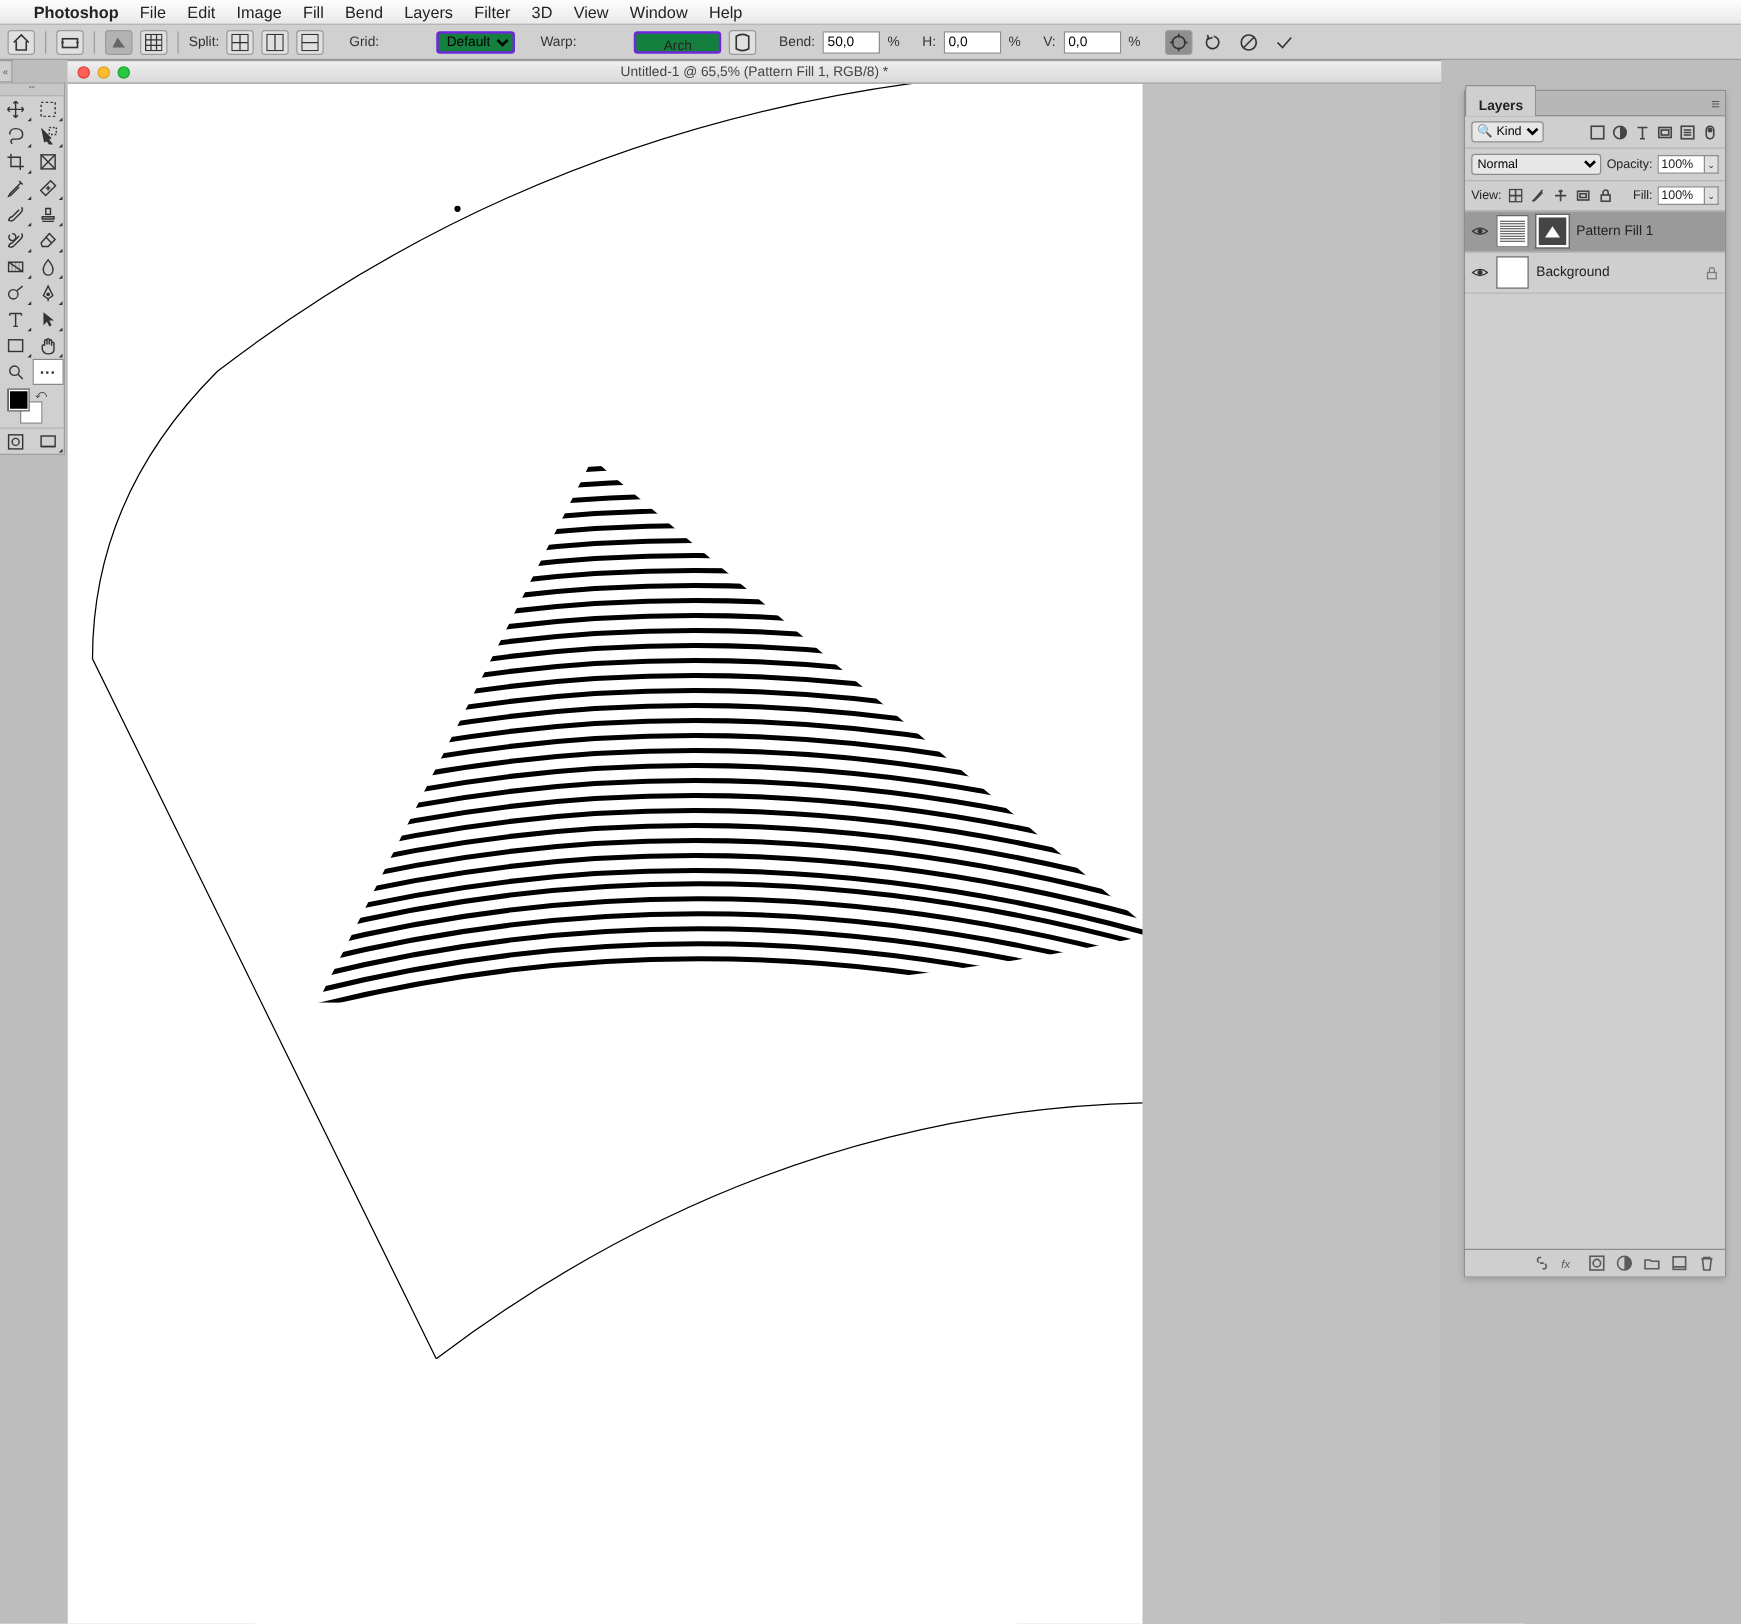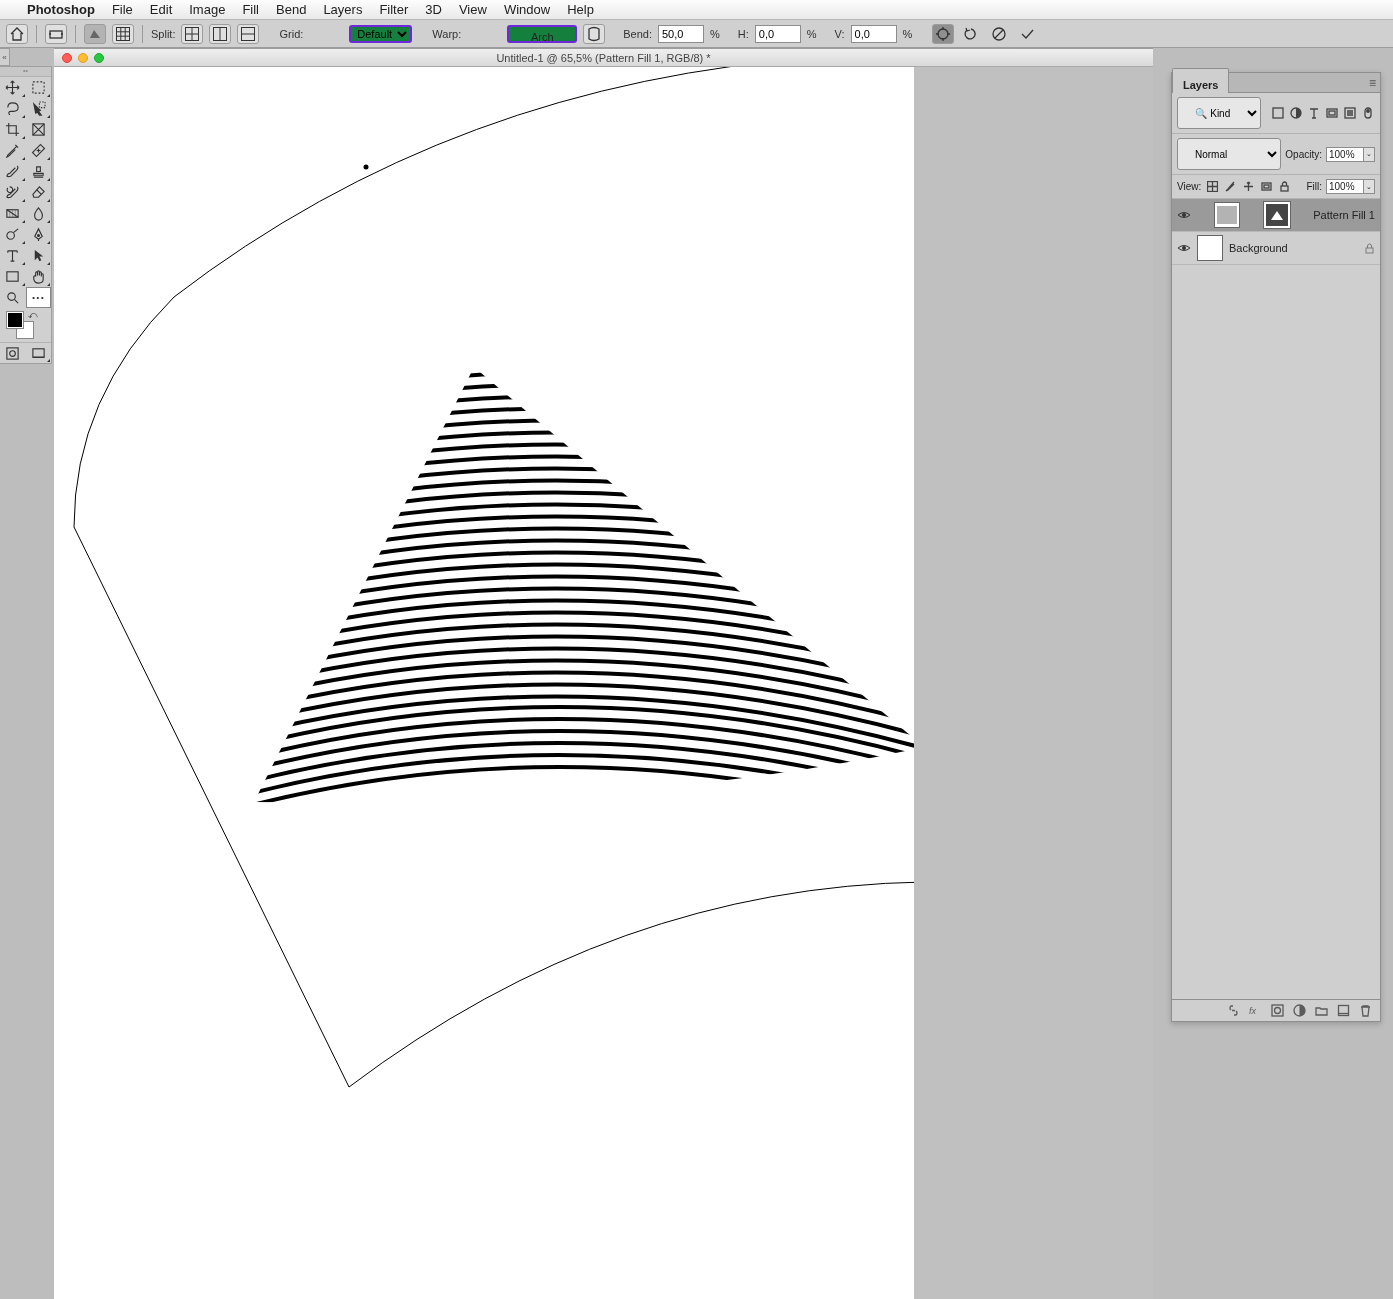--- a/index.html
+++ b/index.html
@@ -57,31 +57,31 @@
   
   .panel { position: absolute; top: 72px; right: 12px; width: 210px; background: #cfcfcf; border:1px solid #8e8e8e; box-shadow:0 2px 6px rgba(0,0,0,.2); display:flex; flex-direction:column; height: 950px;}
   .panel-x { position:absolute; top:-2px; left:4px; font-size:9px; color:#606060;}
   .panel-chevs { position:absolute; top:0; right:4px; font-size:9px; color:#606060;}
   .panel-tabs { height: 20px; background:#b7b7b7; display:flex; align-items:flex-end; position:relative; border-bottom:1px solid #8e8e8e; padding-top:3px;}
   .panel-tab { background:#cfcfcf; padding: 10px 10px 2px; border:1px solid #8e8e8e; border-bottom:none; font-size:11px; font-weight:700; position:relative; top:1px; border-radius:2px 2px 0 0;}
   .panel-menu { position:absolute; right:4px; top:3px; font-size:12px; color:#555;}
 
   .filters-row, .blend-row, .lock-row { display:flex; align-items:center; gap:4px; padding: 4px 5px; border-bottom:1px solid #b3b3b3; font-size:10px;}
   .filters-row .spacer, .blend-row .spacer, .lock-row .spacer { flex:1; }
-  .kind-select { height:32px; border:1px solid #8d8d8d; background:#e7e7e7; border-radius:3px; font-size:10px; padding:0 13px;}
+  .kind-select { height:17px; border:1px solid #8d8d8d; background:#e7e7e7; border-radius:3px; font-size:10px; padding:0 0;}
   .fbtn { width:14px; height:14px; border:1px solid transparent; display:flex; align-items:center; justify-content:center; }
   .fbtn svg { width:12px; height:12px; stroke:#444; fill:none; stroke-width:1.3;}
   .pct-box { width:38px; height:15px; border:1px solid #8d8d8d; background:#fff; font-size:10px; padding:0 2px; display:inline-flex; align-items:center;}
   .pct-wrap { display:flex; align-items:center;}
   .pct-chev { width:11px; height:15px; border:1px solid #8d8d8d; border-left:none; background:#e0e0e0; display:flex; align-items:center; justify-content:center; font-size:7px;}
   .lock-row .fbtn svg { width:11px; height:11px;}
 
   .layer-list { flex:1; overflow:auto; background:#cfcfcf; }
   .layer { display:flex; align-items:center; height:33px; border-bottom:1px solid #b8b8b8; padding: 0 5px; gap:6px;}
-  .layer.selected { background:#9a9a9a;justify-content:space-between; }
+  .layer.selected { background:#9a9a9a; }
   .eye { width:14px; height:14px; }
   .thumb { width:26px; height:26px; background:#fff; border:1px solid #666; display:flex; align-items:center; justify-content:center; overflow:hidden;}
   .thumb.mask { background:#454545; border:2px solid #fff; outline:1px solid #666;}
   .thumb.mask .tri { width:0;height:0;border-left:6px solid transparent;border-right:6px solid transparent;border-bottom:9px solid #fff;}
   .layer-name { font-size:11px; }
   .layer .lockicon { margin-left:auto; opacity:.6;}
 
   .panel-footer { height:22px; border-top:1px solid #8e8e8e; background:#cfcfcf; display:flex; align-items:center; justify-content:flex-end; gap:9px; padding: 0 8px;}
   .panel-footer svg { width:13px; height:13px; stroke:#5b5b5b; fill:none; stroke-width:1.3;}
 </style>

